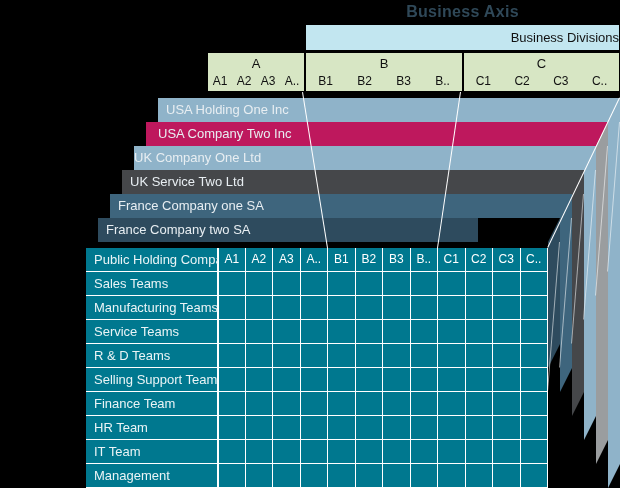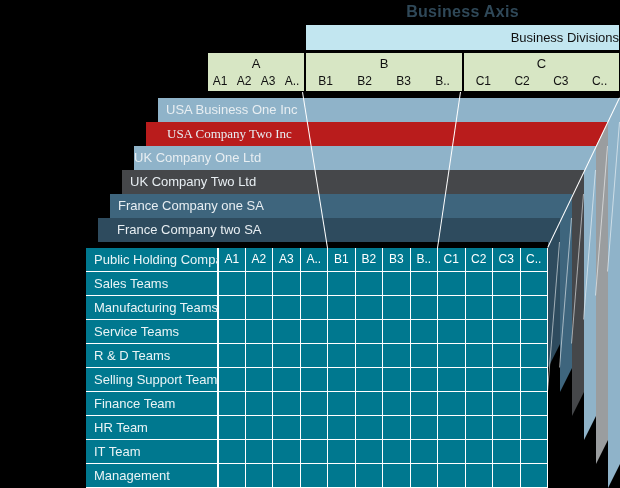--- a/index.html
+++ b/index.html
@@ -64,26 +64,26 @@
 
   
   .diag{position:absolute;background:#fff;transform-origin:0 0;}
 </style>
 </head>
 <body>
 
 <div class="stage">
 
   <div id="slabs">
-      <div class="slab" style="top: 98px; left: 158px; width: 462px; background: rgb(143, 179, 201); text-align: left; padding-left: 8px;"><span>USA Business One Inc</span></div>
-      <div class="slab" style="top: 122px; left: 146px; width: 462px; background: #b91c1c; text-align: left; padding-left: 21px; font-family: Liberation Serif, serif;"><span>USA Company Two Inc</span></div>
+      <div class="slab" style="top: 98px; left: 158px; width: 462px; background: rgb(143, 179, 201); text-align: left; padding-left: 8px;"><span>USA Holding One Inc</span></div>
+      <div class="slab" style="top: 122px; left: 146px; width: 462px; background: #be185d; text-align: left; padding-left: 12px;"><span>USA Company Two Inc</span></div>
       <div class="slab" style="top: 146px; left: 134px; width: 462px; background: rgb(143, 179, 201); text-align: left; padding-left: 0;"><span>UK Company One Ltd</span></div>
-      <div class="slab" style="top: 170px; left: 122px; width: 462px; background: rgb(69, 71, 74); text-align: left; padding-left: 8px;"><span>UK Company Two Ltd</span></div>
+      <div class="slab" style="top: 170px; left: 122px; width: 462px; background: rgb(69, 71, 74); text-align: left; padding-left: 8px;"><span>UK Service Two Ltd</span></div>
       <div class="slab" style="top: 194px; left: 110px; width: 464px; background: rgb(62, 101, 125); text-align: left; padding-left: 8px;"><span>France Company one SA</span></div>
-      <div class="slab" style="top: 218px; left: 98px; width: 462px; background: rgb(46, 75, 94); text-align: left; padding-left: 19px;"><span>France Company two SA</span></div>
+      <div class="slab" style="top: 218px; left: 98px; width: 380px; background: rgb(46, 75, 94); text-align: left; padding-left: 8px;"><span>France Company two SA</span></div>
     </div>
 
   <div id="fins">
       <div style="position: absolute; left: 608px; top: 122px; width: 12px; height: 366px; background: rgb(143, 179, 201); transform: skewY(-63.5deg); transform-origin: 0px 0px;"></div>
       <div style="position: absolute; left: 596px; top: 146px; width: 12px; height: 318px; background: rgb(154, 157, 159); transform: skewY(-63.5deg); transform-origin: 0px 0px;"></div>
       <div style="position: absolute; left: 584px; top: 170px; width: 12px; height: 270px; background: rgb(143, 179, 201); transform: skewY(-63.5deg); transform-origin: 0px 0px;"></div>
       <div style="position: absolute; left: 572px; top: 194px; width: 12px; height: 222px; background: rgb(69, 71, 74); transform: skewY(-63.5deg); transform-origin: 0px 0px;"></div>
       <div style="position: absolute; left: 560px; top: 218px; width: 12px; height: 174px; background: rgb(62, 101, 125); transform: skewY(-63.5deg); transform-origin: 0px 0px;"></div>
       <div style="position: absolute; left: 548px; top: 242px; width: 12px; height: 126px; background: rgb(46, 75, 94); transform: skewY(-63.5deg); transform-origin: 0px 0px;"></div>
     </div>

